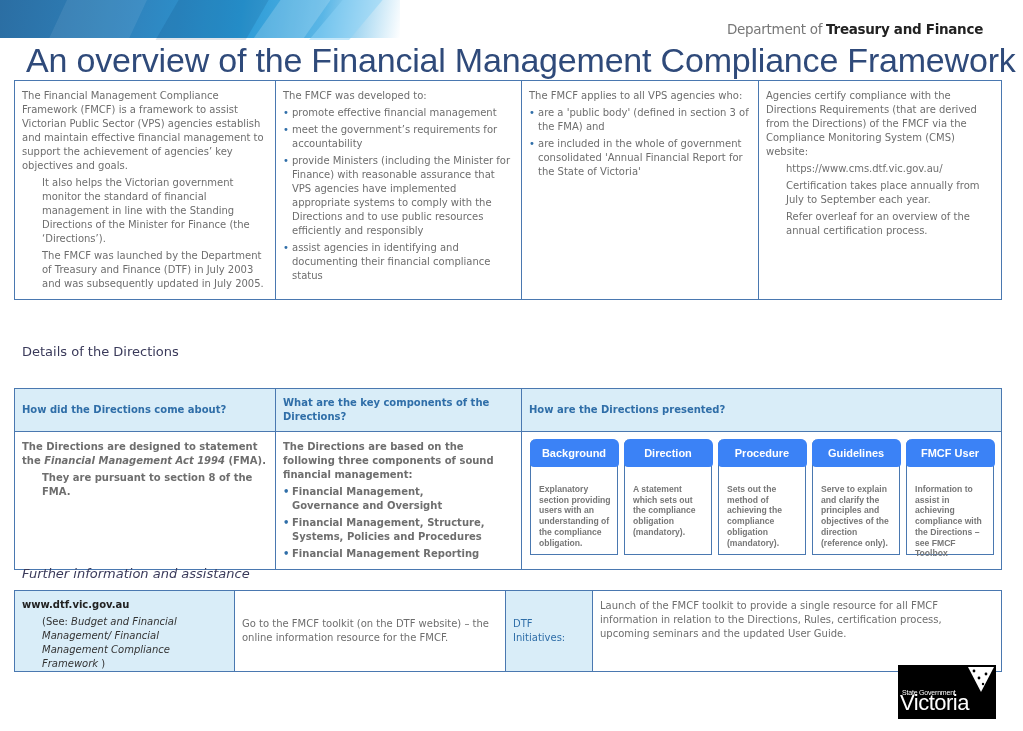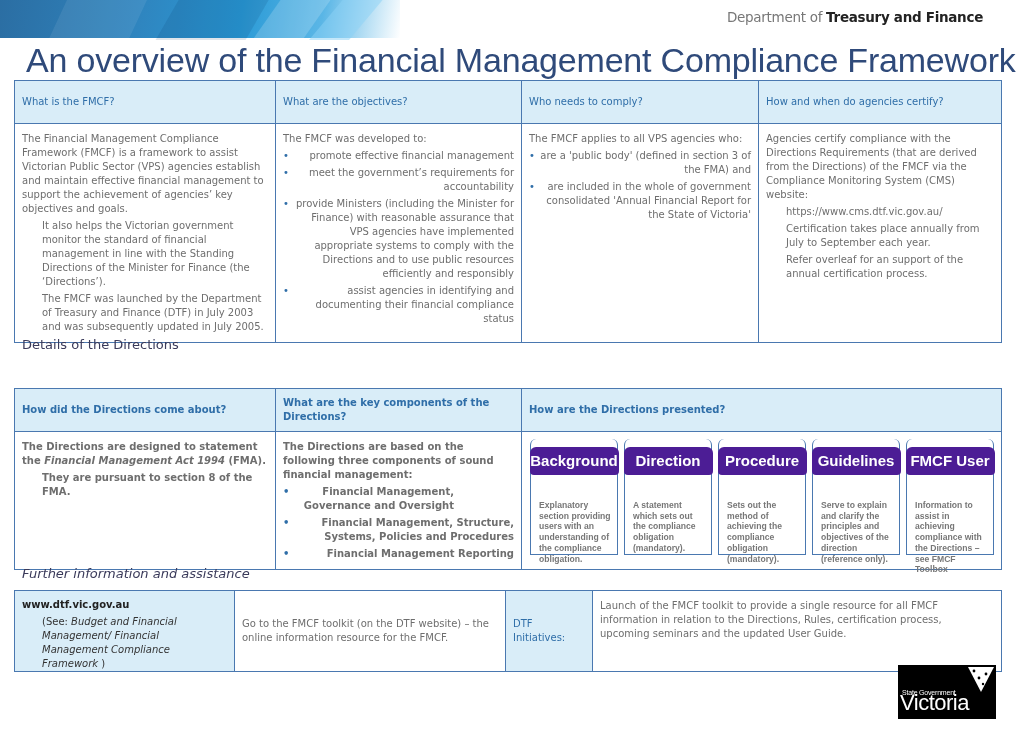--- a/index.html
+++ b/index.html
@@ -9,39 +9,39 @@
   .banner {
     position: absolute; left: 0; top: 0; width: 1023px; height: 40px; overflow: hidden;
   }
   .banner .b1 { position: absolute; left: 0; top: 0; width: 400px; height: 38px;
     background: linear-gradient(100deg, #2b6ea3 0%, #2f85bf 35%, #2a9ad6 60%, #5ab6e6 80%, rgba(255,255,255,0) 100%); }
   .banner .b2 { position: absolute; left: 60px; top: -20px; width: 80px; height: 70px; background: rgba(255,255,255,0.08); transform: skewX(-25deg); }
   .banner .b3 { position: absolute; left: 170px; top: -20px; width: 90px; height: 70px; background: rgba(0,40,90,0.12); transform: skewX(-30deg); }
   .banner .b4 { position: absolute; left: 270px; top: -20px; width: 50px; height: 70px; background: rgba(255,255,255,0.18); transform: skewX(-35deg); }
   .banner .b5 { position: absolute; left: 330px; top: -20px; width: 40px; height: 70px; background: rgba(140,210,245,0.5); transform: skewX(-40deg); }
 
-  .dept { position: absolute; right: 40px; top: 9px; font-size: 13.5px; color: #555; font-family: "DejaVu Sans", sans-serif; letter-spacing: -0.3px; }
+  .dept { position: absolute; right: 40px; top: 21px; font-size: 13.5px; color: #555; font-family: "DejaVu Sans", sans-serif; letter-spacing: -0.3px; }
   .dept .light { font-weight: normal; color: #777; }
   .dept .bold { font-weight: bold; color: #222; }
 
   .title { position: absolute; left: 26px; top: 41px; font-family: "Liberation Sans", sans-serif; font-size: 34px; color: #2f4a7a; letter-spacing: -0.2px; }
 
   table.grid { position: absolute; border-collapse: collapse; table-layout: fixed; }
   table.grid td { border: 1.5px solid #4a78b0; vertical-align: top; font-size: 10px; line-height: 14px; padding: 8px 7px; font-family: "DejaVu Sans", sans-serif; color: #6e6e6e; }
   table.grid td.hd { background: #d9edf8; color: #2f6ea8; vertical-align: middle; padding: 0 7px; }
   p + p { margin-top: 3px; padding-left: 20px; }
   ul.bl { list-style: none; }
-  ul.bl li { position: relative; padding-left: 9px; margin-top: 3px; text-align: right; }
+  ul.bl li { position: relative; padding-left: 9px; margin-top: 3px; }
   ul.bl li::before { content: "•"; position: absolute; left: 0; top: 0; color: #2f6ea8; }
 
   .sec { position: absolute; left: 22px; font-size: 13px; color: #3a3a5a; font-family: "DejaVu Sans", sans-serif; }
 
   .boxes { display: flex; gap: 6px; }
   .box { width: 88px; border: 1.5px solid #4a78b0; border-top: none; border-radius: 6px 6px 0 0; height: 116px; position: relative; }
-  .box .bh { background: #4c1d95; color: #fff; font-family: "Liberation Sans", sans-serif; font-size: 15px; text-align: center; height: 28px; line-height: 28px; border-radius: 6px 6px 4px 4px; margin: 8px -1.5px; }
+  .box .bh { background: #3b82f6; color: #fff; font-family: "Liberation Sans", sans-serif; font-size: 11px; text-align: center; height: 28px; line-height: 28px; border-radius: 6px 6px 4px 4px; margin: 0 -1.5px; }
   .box .bt { font-family: "Liberation Sans", sans-serif; font-size: 8.6px; line-height: 10.7px; color: #777; padding: 17px 6px 0 8px; }
 
   .vic { position: absolute; left: 898px; top: 665px; width: 98px; height: 54px; background: #000; color: #fff; }
   .vic .sg { position: absolute; left: 4px; top: 24px; font-size: 7px; font-family: "Liberation Sans", sans-serif; letter-spacing: -0.2px; }
   .vic .vt { position: absolute; left: 2px; top: 25px; font-size: 22px; font-family: "Liberation Sans", sans-serif; letter-spacing: -0.5px; }
   .vic svg { position: absolute; left: 0; top: 0; }
 
   .link-b { font-weight: bold; color: #222; }
   i { font-style: italic; }
 </style>
@@ -64,26 +64,20 @@
 <div class="title">An overview of the Financial Management Compliance Framework</div>
 
 <table class="grid" style="left:14px; top:80px; width:987px;">
   <colgroup>
     <col style="width:261px">
       <col style="width:246px">
       <col style="width:237px">
       <col style="width:243px">
   </colgroup>
   <tbody>
-      <tr style="height:43px">
-    <td class="hd">What is the FMCF?</td>
-    <td class="hd">What are the objectives?</td>
-    <td class="hd">Who needs to comply?</td>
-    <td class="hd">How and when do agencies certify?</td>
-  </tr>
   <tr style="height:200px">
     <td>
       <p>The Financial Management Compliance Framework (FMCF) is a framework to assist Victorian Public Sector (VPS) agencies establish and maintain effective financial management to support the achievement of agencies’ key objectives and goals.</p>
       <p>It also helps the Victorian government monitor the standard of financial management in line with the Standing Directions of the Minister for Finance (the ‘Directions’).</p>
       <p>The FMCF was launched by  the Department of Treasury and Finance (DTF) in July 2003 and was subsequently updated in July 2005.</p>
     </td>
     <td>
       <p>The FMCF was developed to:</p>
       <ul class="bl">
         <li>promote effective financial management</li>
@@ -96,27 +90,27 @@
       <p>The FMCF applies to all VPS agencies who:</p>
       <ul class="bl">
         <li>are a 'public body' (defined in section 3 of the FMA) and</li>
         <li>are included in the whole of government consolidated  'Annual Financial Report for the State of Victoria'</li>
       </ul>
     </td>
     <td>
       <p>Agencies certify compliance with  the Directions Requirements (that are derived from the Directions) of the FMCF via the Compliance Monitoring System (CMS) website:</p>
       <p>https://www.cms.dtf.vic.gov.au/</p>
       <p>Certification takes place annually from July to September each year.</p>
-      <p>Refer overleaf for an support of  the annual certification process.</p>
+      <p>Refer overleaf for an overview of  the annual certification process.</p>
     </td>
   </tr>
 </tbody>
   </table>
 
-<div class="sec" style="top:337px;">Details of the Directions</div>
+<div class="sec" style="top:344px;">Details of the Directions</div>
 
 <table class="grid" style="left:14px; top:388px; width:987px;font-weight:bold;">
   <colgroup>
     <col style="width:261px">
       <col style="width:246px">
       <col style="width:480px">
   </colgroup>
   <tbody>
       <tr style="height:43px">
     <td class="hd">How did the Directions come about?</td>

